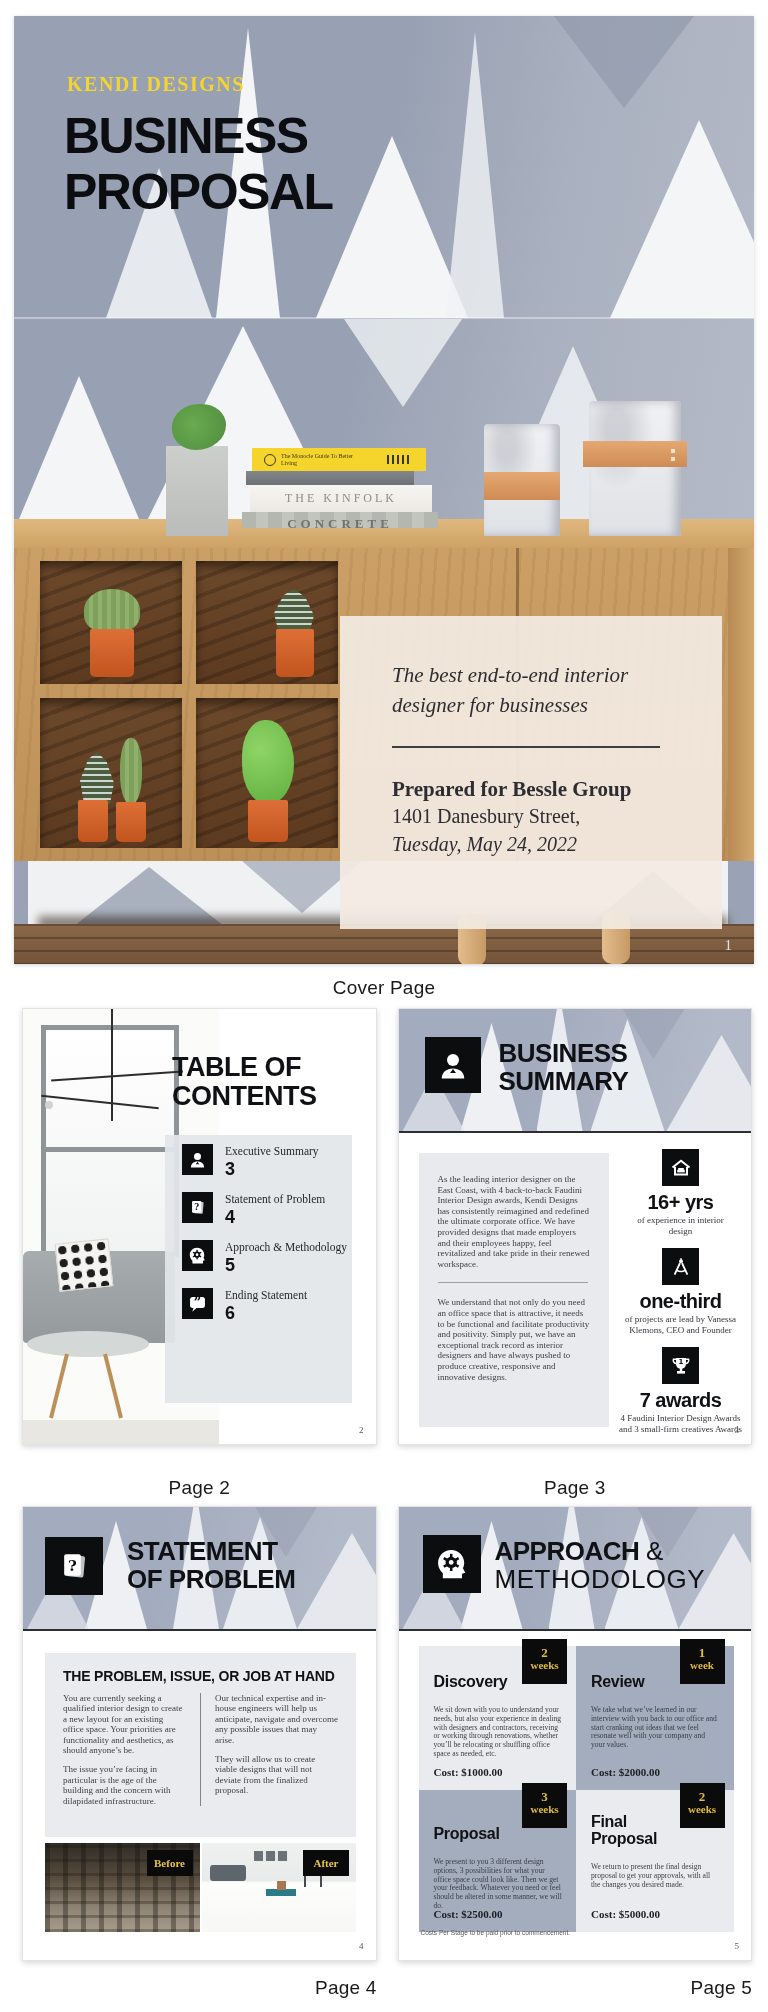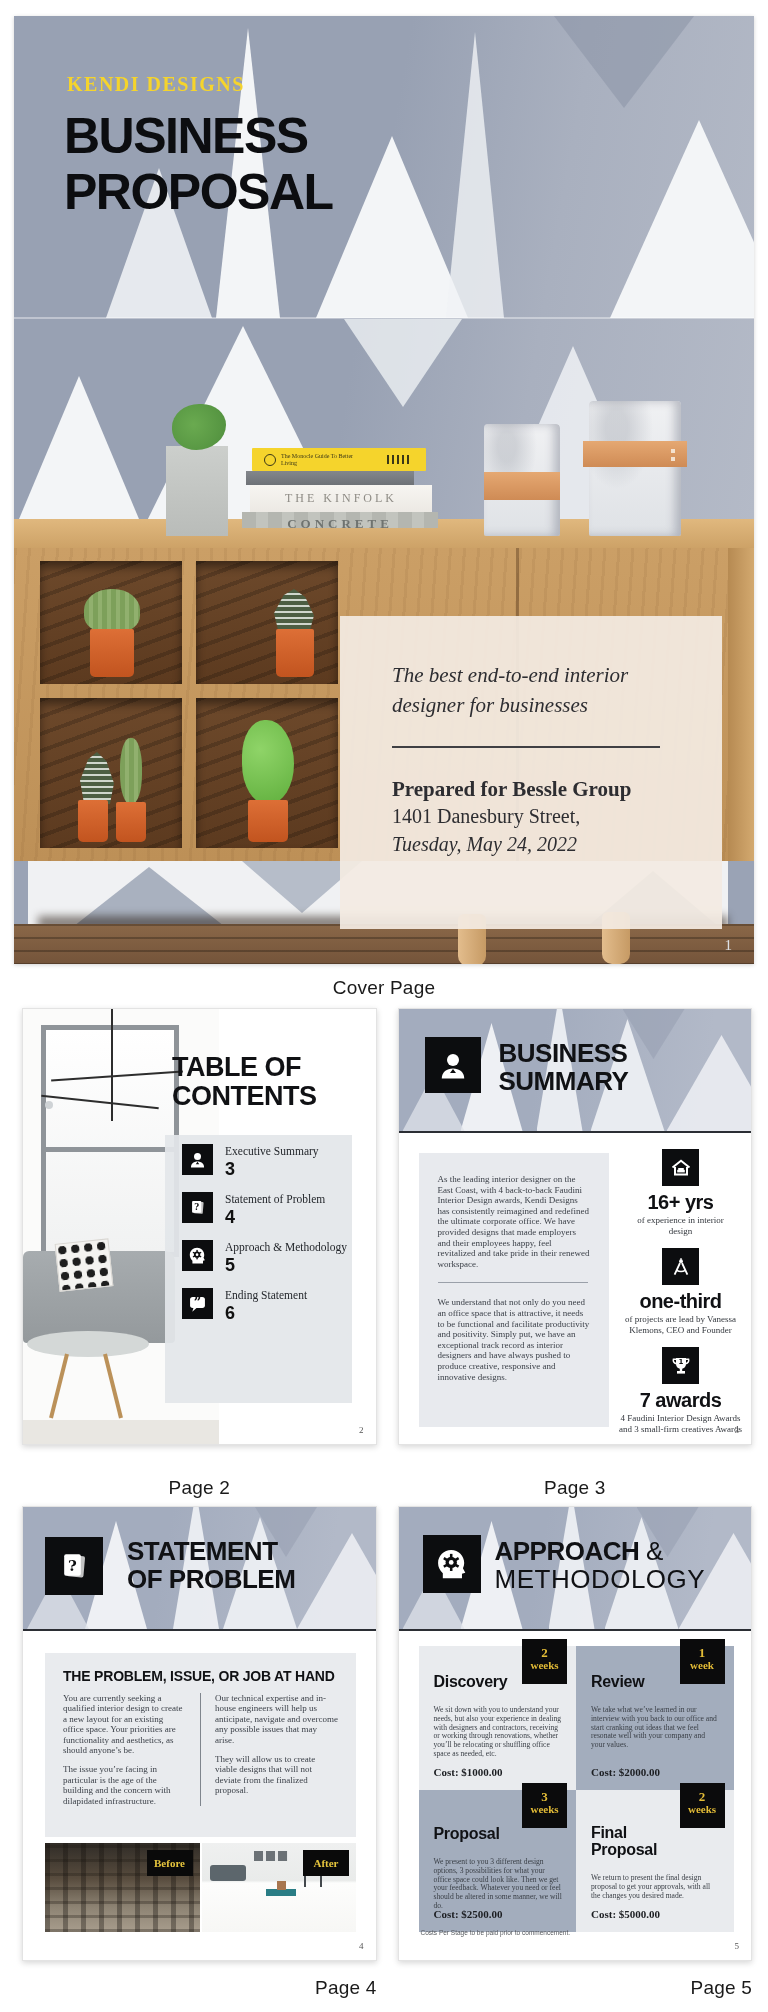--- a/index.html
+++ b/index.html
@@ -474,21 +474,21 @@
           </div>
           <div class="card-title" style="margin-top:20px;">Proposal</div>
           <div class="card-body">We present to you 3 different design options, 3 possibilities for what your office space could look like. Then we get your feedback. Whatever you need or feel should be altered in some manner, we will do.</div>
           <div class="card-cost">Cost: $2500.00</div>
         </div>
         <div class="card light r2">
           <div class="badge">
             <div class="badge-val">2</div>
             <div class="badge-unit">weeks</div>
           </div>
-          <div class="card-title" style="margin-top:19px;">Final Proposal</div>
+          <div class="card-title" style="margin-top:8px;">Final Proposal</div>
           <div class="card-body">We return to present the final design proposal to get your approvals, with all the changes you desired made.</div>
           <div class="card-cost">Cost: $5000.00</div>
         </div>
       </div>
       <div class="footnote">Costs Per Stage to be paid prior to commencement.</div>
       <div class="pnum">5</div>
     </div>
     <div class="cap cap3">Page 5</div>
   </div>
 

